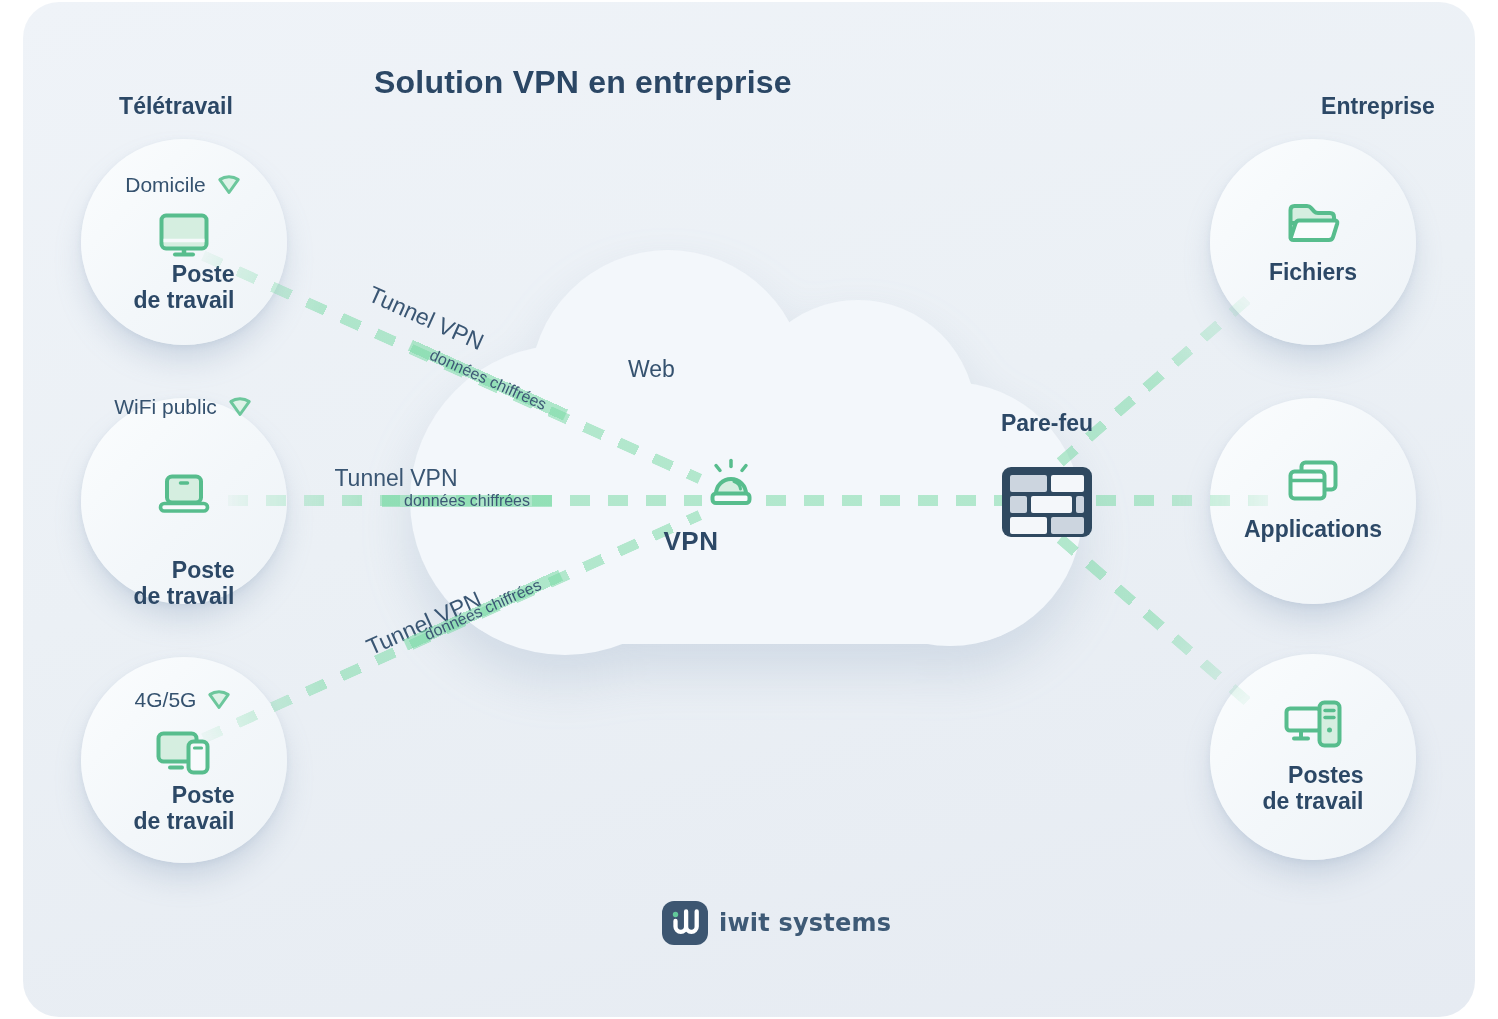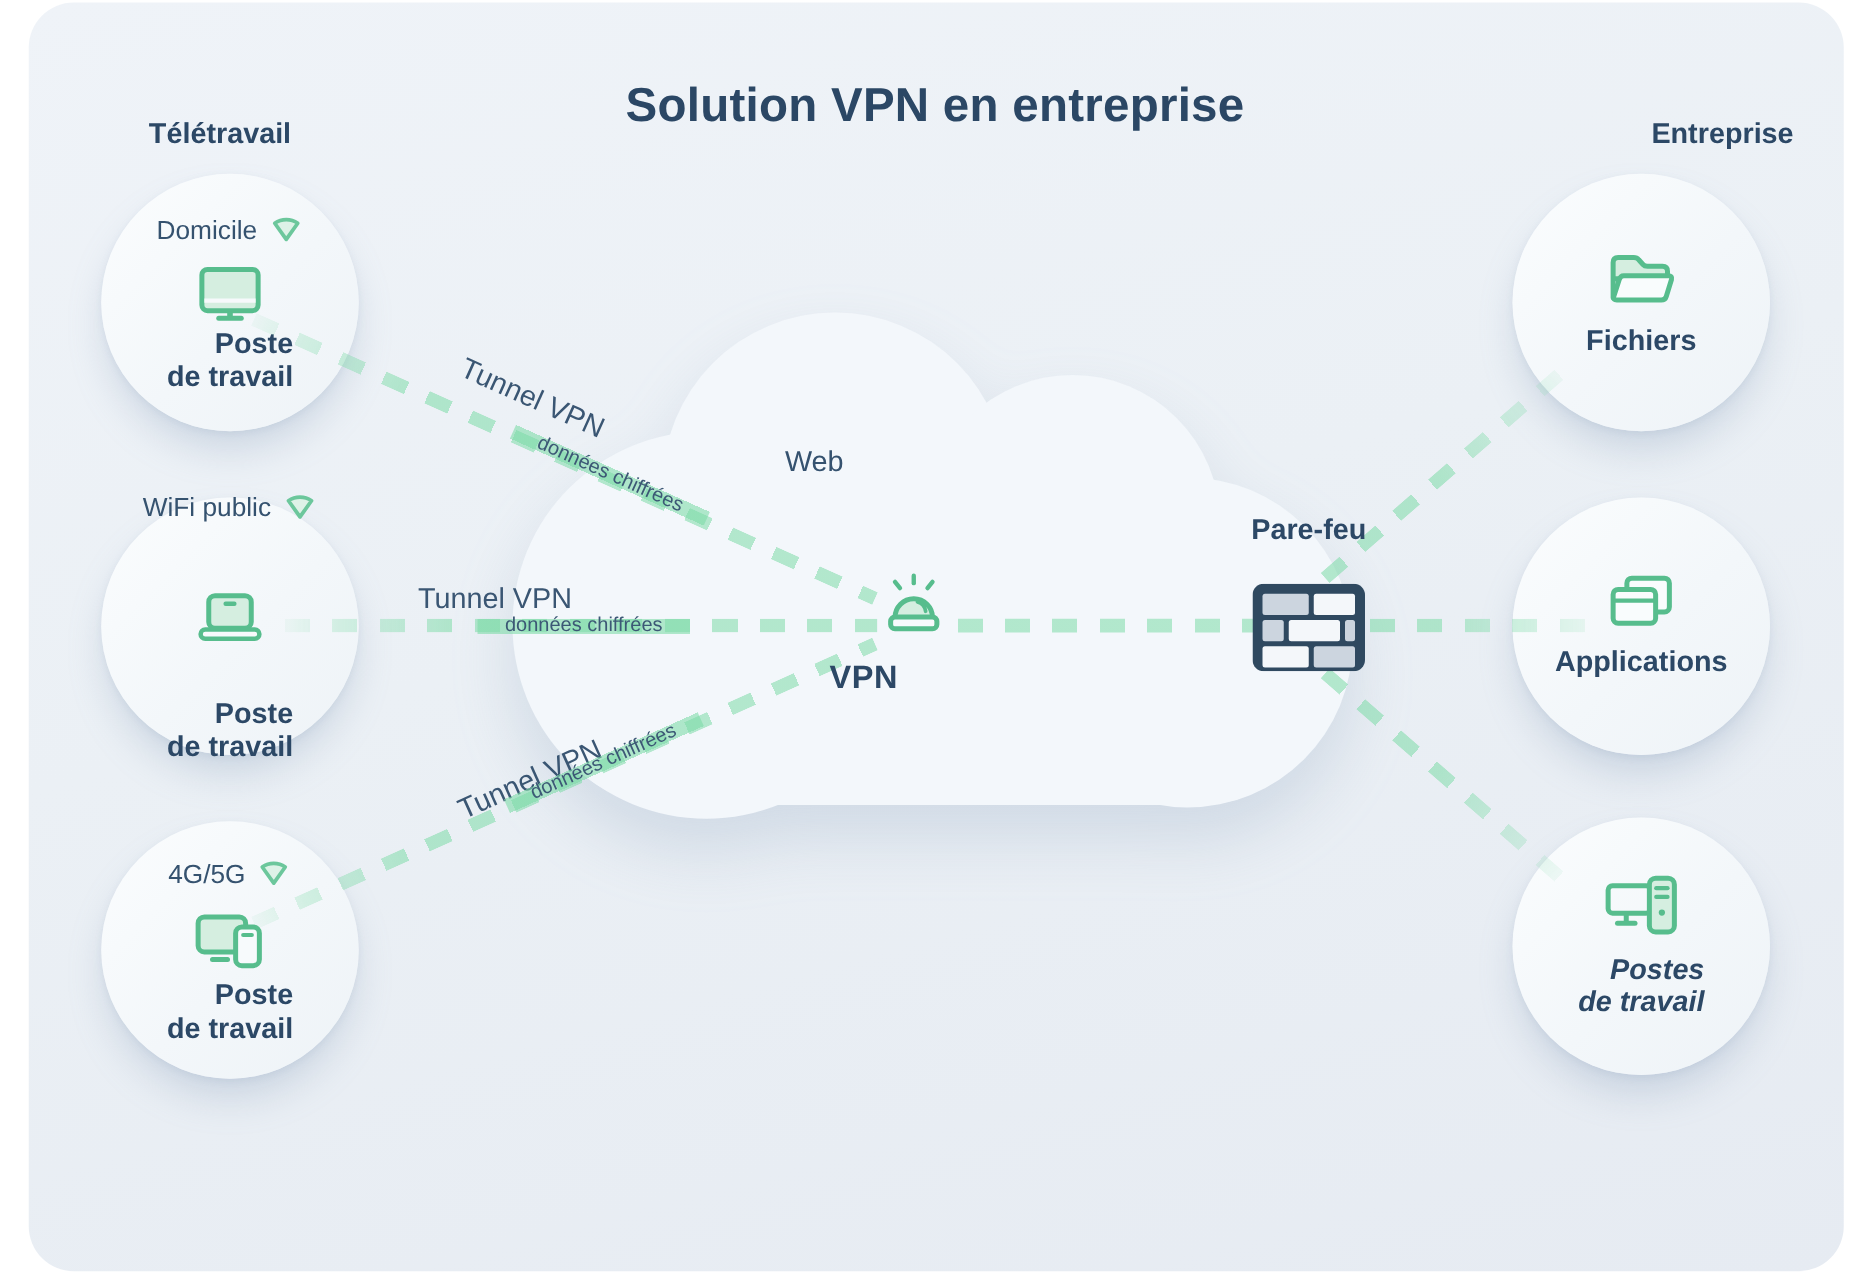--- a/index.html
+++ b/index.html
@@ -2,22 +2,22 @@
 <html><head>
 <meta charset="utf-8">
 <style>
   html,body{margin:0;padding:0;background:#ffffff;}
   body{width:1498px;height:1019px;position:relative;overflow:hidden;
        font-family:"Liberation Sans","DejaVu Sans",sans-serif;color:#2c4866;}
   .canvas{position:absolute;left:23px;top:2px;width:1452px;height:1015px;border-radius:36px;
           background:linear-gradient(165deg,#eff3f8 0%,#ebf0f5 45%,#e6ebf2 100%);overflow:hidden;}
   .stage{position:absolute;left:-23px;top:-2px;width:1498px;height:1019px;}
 
-  .title{position:absolute;left:374px;top:64px;width:748px;text-align:center;
-         font-size:38px;font-weight:bold;color:#2b4765;letter-spacing:.2px;}
+  .title{position:absolute;left:374px;top:64px;width:748px;
+         font-size:32px;font-weight:bold;color:#2b4765;letter-spacing:.2px;}
   .col-header{position:absolute;width:220px;text-align:center;font-size:23px;font-weight:bold;color:#2c4866;}
   .hdr-left{left:66px;top:93px;}
   .hdr-right{left:1268px;top:93px;}
 
   
   .cloud{position:absolute;left:0;top:0;filter:drop-shadow(0 26px 24px rgba(130,155,185,.24));}
   .cloud div{position:absolute;background:#f3f7fb;border-radius:50%;}
   .cl-1{left:410px;top:345px;width:310px;height:310px;}
   .cl-2{left:530px;top:250px;width:276px;height:276px;}
   .cl-3{left:740px;top:300px;width:236px;height:236px;}
@@ -27,21 +27,21 @@
   
   .node{position:absolute;width:206px;height:206px;border-radius:50%;
         background:linear-gradient(135deg,#fbfdfe 0%,#f3f7fa 55%,#eef3f7 100%);
         box-shadow:0 18px 32px -6px rgba(125,150,180,.33),0 2px 6px rgba(150,170,195,.15);
         display:flex;flex-direction:column;align-items:center;justify-content:center;text-align:right;}
   .n-domicile{left:81px;top:139px;}
   .n-wifi{left:81px;top:398px;gap:39px;}
   .n-4g{left:81px;top:657px;}
   .n-fichiers{left:1210px;top:139px;}
   .n-apps{left:1210px;top:398px;}
-  .n-postes{left:1210px;top:654px;font-style:italic;}
+  .n-postes{left:1210px;top:654px;}
   .network-row{display:flex;align-items:center;gap:9px;font-size:21px;color:#35526f;}
   .node .icon-wrap{margin-top:13px;line-height:0;}
   .node .node-label{margin-top:4px;font-size:23px;font-weight:bold;color:#2c4866;line-height:1.14;}
   .node .node-label span{display:block;}
   .n-fichiers .icon-wrap,.n-apps .icon-wrap,.n-postes .icon-wrap{margin-top:0;}
   .n-fichiers .node-label,.n-apps .node-label,.n-postes .node-label{margin-top:14px;}
 
   
   .dash{position:absolute;height:11px;z-index:3;
         background-image:repeating-linear-gradient(90deg,rgba(124,219,167,.55) 0 20px,transparent 20px 38px);
@@ -249,15 +249,25 @@
         <line x1="41" y1="17.5" x2="50" y2="17.5" stroke="#57bd8d" stroke-width="3.4" stroke-linecap="round"></line>
         <circle cx="45.5" cy="30" r="2.5" fill="#57bd8d"></circle>
       </svg>
     </div>
     <div class="node-label">
       <span>Postes</span>
           <span>de travail</span>
     </div>
   </div>
 
+  <div class="brand">
+    <span style="line-height:0;">
+      <svg width="46" height="44" viewBox="0 0 46 44">
+        <rect width="46" height="44" rx="12" fill="#3d5671"></rect>
+        <circle cx="13.5" cy="13.5" r="2.7" fill="#62c99a"></circle>
+        <path d="M13.5 20 v5.5 a5.3 5.3 0 0 0 10.6 0 v-15 m0 15 a5.3 5.3 0 0 0 10.6 0 v-15" fill="none" stroke="#ffffff" stroke-width="4.3" stroke-linecap="round" stroke-linejoin="round"></path>
+      </svg>
+    </span>
+    <span class="brand-text">iwit systems</span>
+  </div>
 
 </div>
 </div>
 
 </body></html>

